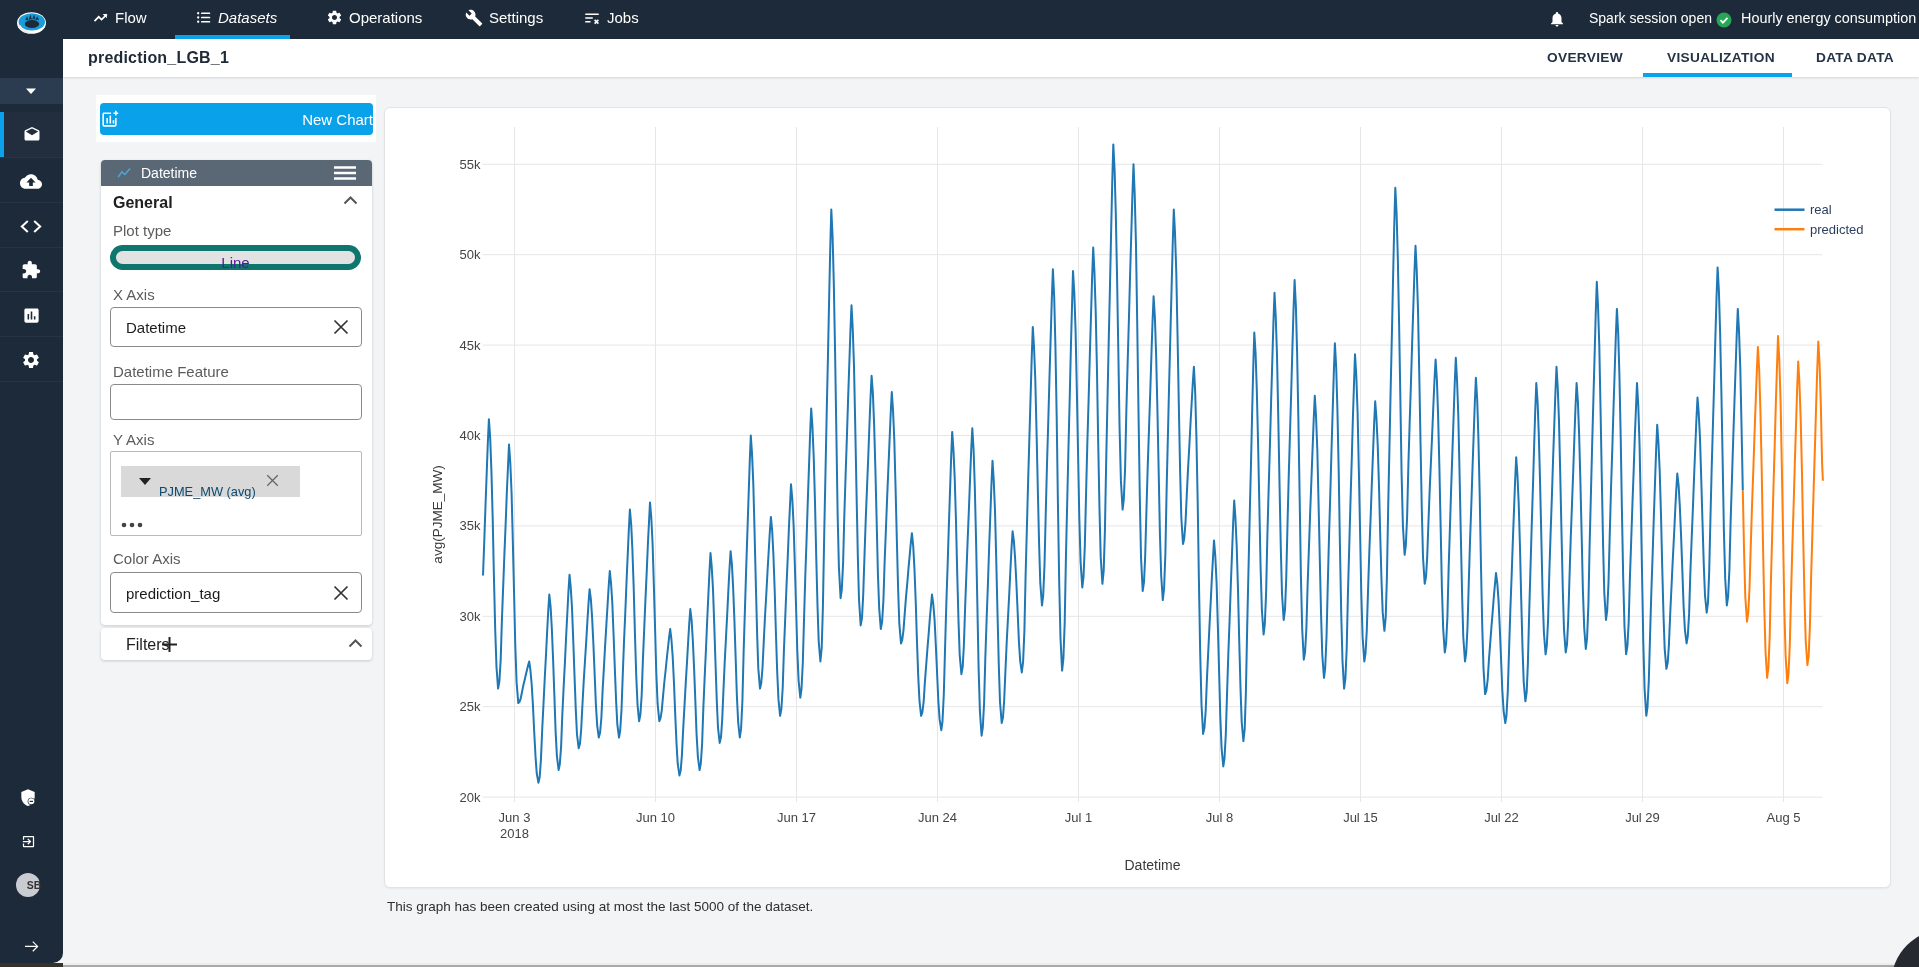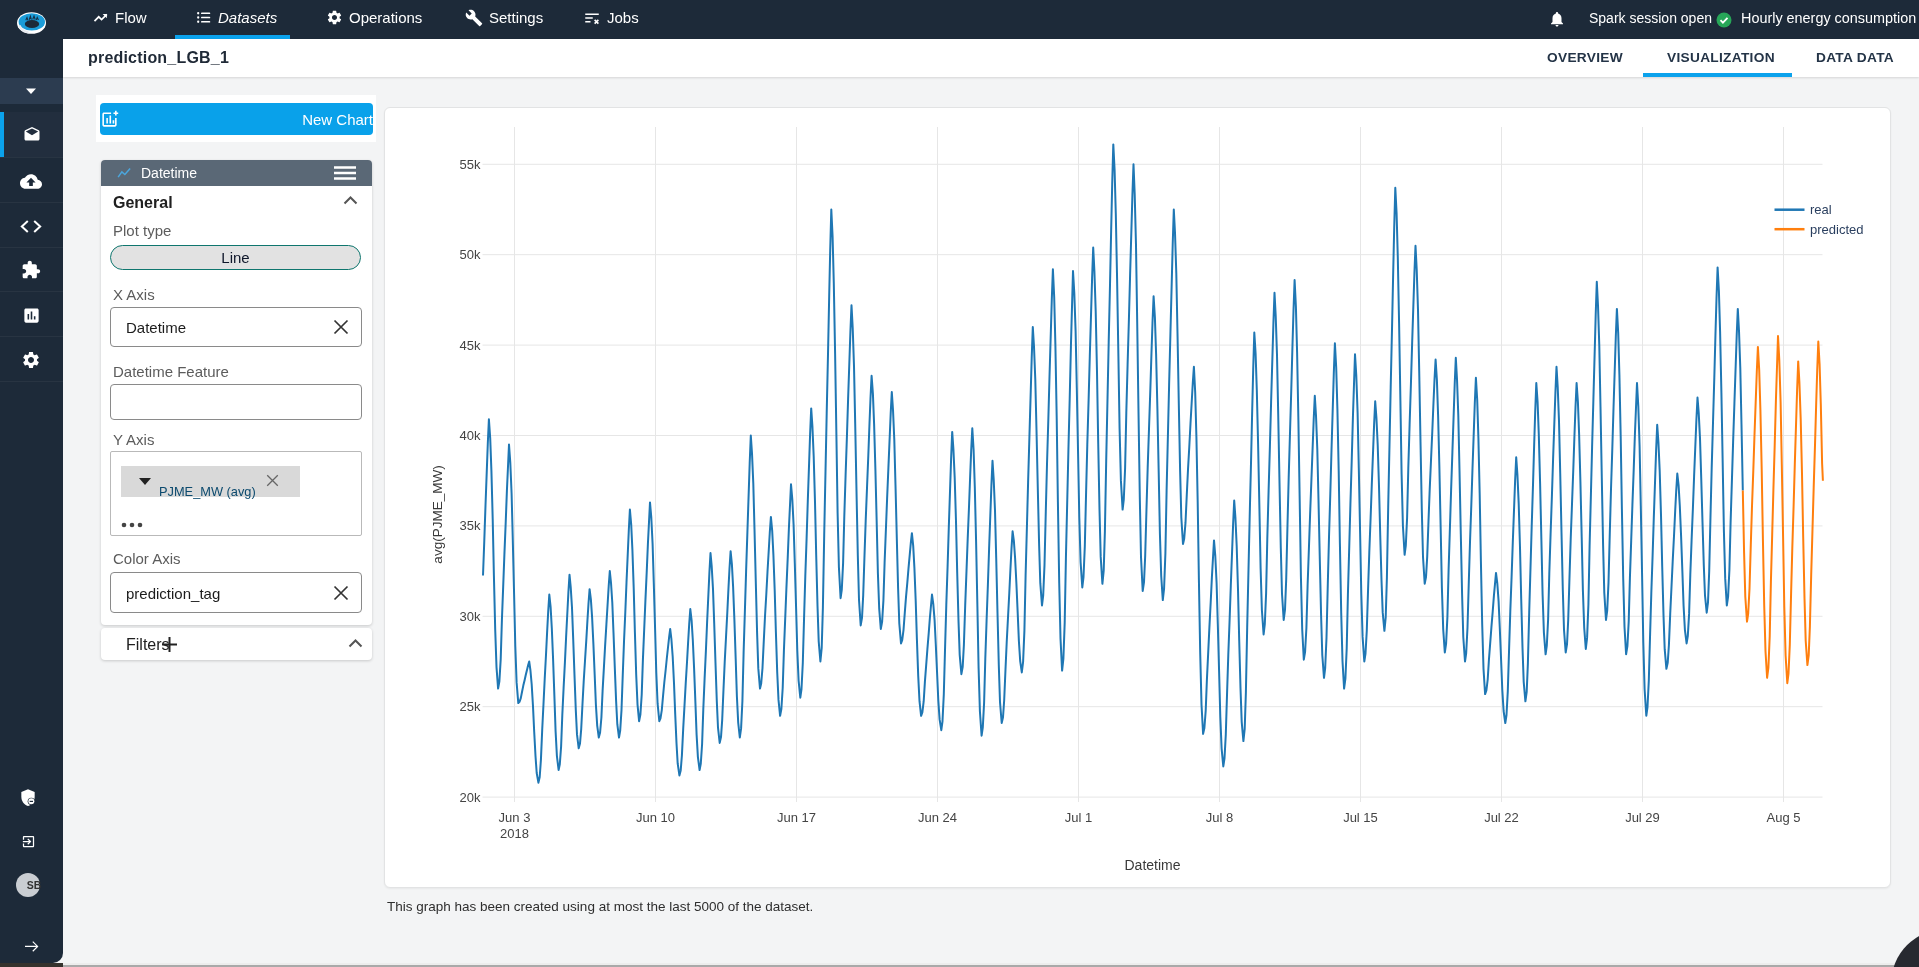--- a/index.html
+++ b/index.html
@@ -177,21 +177,21 @@
  <span class="abs" style="left:40px;top:5px;">Datetime</span>
  <svg class="abs" style="left:233px;top:6px" width="22" height="14" viewBox="0 0 22 14">
       <path d="M0 1.5h22M0 7h22M0 12.5h22" stroke="#fff" stroke-width="2.6"></path>
     </svg>
 </div>
 <div class="abs" style="left:113px;top:194px;font-size:16px;color:#202020;font-weight:bold;">General</div>
 <svg class="abs" style="left:343px;top:196px" width="15" height="9" viewBox="0 0 15 9">
     <path d="M1.5 7.5L7.5 1.5L13.5 7.5" stroke="#555" stroke-width="2" fill="none"></path>
   </svg>
 <div class="lbl" style="left:113px;top:222px;">Plot type</div>
-<div class="abs" style="left:110px;top:245px;width:251px;height:25px;background:#e2e2e2;border:1px solid #0f766e;border-radius:13px;font-size:15px;color:#0f172a;text-align:center;line-height:23px;">Line</div>
+<div class="abs" style="left:110px;top:245px;width:251px;height:25px;background:#e2e2e2;border:6px solid #0f766e;border-radius:13px;font-size:15px;color:#4c1d95;text-align:center;line-height:23px;">Line</div>
 <div class="lbl" style="left:113px;top:286px;">X Axis</div>
 <div class="inp" style="left:110px;top:307px;width:252px;height:40px;"></div>
 <div class="abs" style="left:126px;top:319px;font-size:15px;color:#1c1c1c;">Datetime</div>
 <svg class="abs" style="left:333px;top:319px" width="16" height="16" viewBox="0 0 16 16">
     <path d="M1.5 1.5l13 13M14.5 1.5l-13 13" stroke="#333" stroke-width="1.7"></path>
   </svg>
 <div class="lbl" style="left:113px;top:363px;">Datetime Feature</div>
 <div class="inp" style="left:110px;top:384px;width:252px;height:36px;"></div>
 <div class="lbl" style="left:113px;top:431px;">Y Axis</div>
 <div class="abs" style="left:110px;top:451px;width:252px;height:85px;border:1px solid #b9b9b9;border-radius:2px;"></div>

